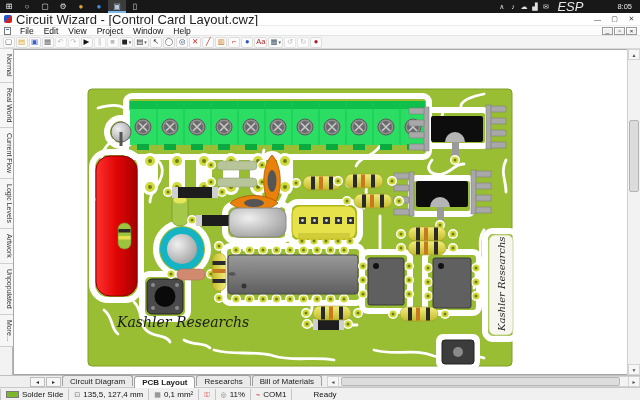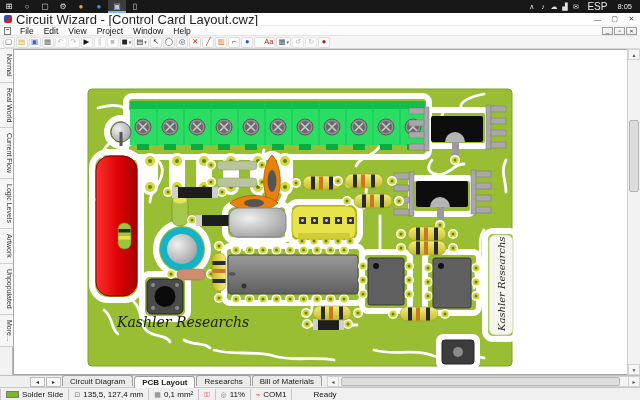--- a/index.html
+++ b/index.html
@@ -9,22 +9,22 @@
 
   
   .taskbar { height:13px; background:#181818; display:flex; align-items:center; color:#e8e8e8;
              font-size:8px; flex:0 0 13px; }
   .tb-left { display:flex; align-items:center; height:100%; }
   .tb-icon { width:18px; height:13px; display:flex; align-items:center; justify-content:center;
              font-size:8px; color:#dedede; cursor:default; }
   .tb-icon.active { background:#3c3c3c; box-shadow:inset 0 -2px 0 #76b9ed; }
   .tb-right { margin-left:auto; display:flex; align-items:center; height:100%; }
   .tray-icon { width:11px; text-align:center; font-size:7px; color:#e0e0e0; }
-  .tb-lang { padding:0 6px; font-size:10px; }
-  .tb-time { padding:0 8px 0 4px; font-size:7.5px; }
+  .tb-lang { padding:0 6px; font-size:13px;font-style:italic; }
+  .tb-time { padding:0 8px 0 4px; font-size:7.5px;margin-left:24px; }
 
   
   .titlebar { height:13px; background:#ffffff; border-bottom:1px solid #ededed; display:flex; align-items:center; flex:0 0 13px; }
   .app-icon { width:8px; height:8px; margin:0 4px 0 4px;
               background:linear-gradient(135deg,#2255cc 50%,#cc2222 50%); border-radius:2px; }
   .tb-title { font-size:13px; color:#222; }
   .win-ctrl { margin-left:auto; display:flex; height:100%; }
   .wc { width:17px; height:100%; display:flex; align-items:center; justify-content:center;
         font-size:7px; color:#444; }
 
@@ -238,21 +238,21 @@
       </span>
       <span class="tbtn">
         <span class="g" style="color: rgb(204, 34, 0);">⌐</span>
 
       </span>
       <span class="tbtn">
         <span class="g" style="color: rgb(42, 82, 192);">●</span>
 
       </span>
       <span class="tbtn">
-        <span class="g" style="color: rgb(176, 34, 34); margin-left: 8px;">Aa</span>
+        <span class="g" style="color: rgb(176, 34, 34);">Aa</span>
 
       </span>
       <span class="tbtn">
         <span class="g" style="color: rgb(68, 85, 102);">▦</span>
         <span class="dd">▾</span>
       </span>
       <span class="tbtn disabled">
         <span class="g">↺</span>
 
       </span>

